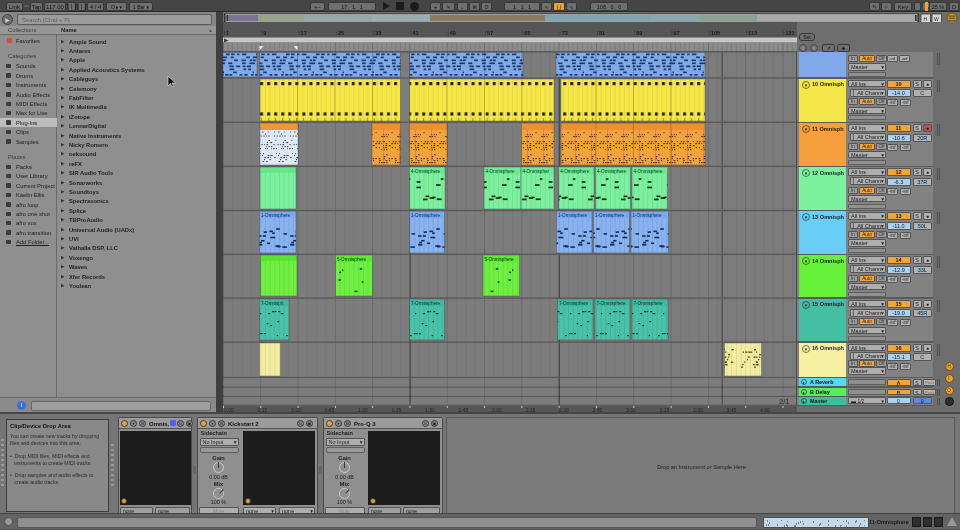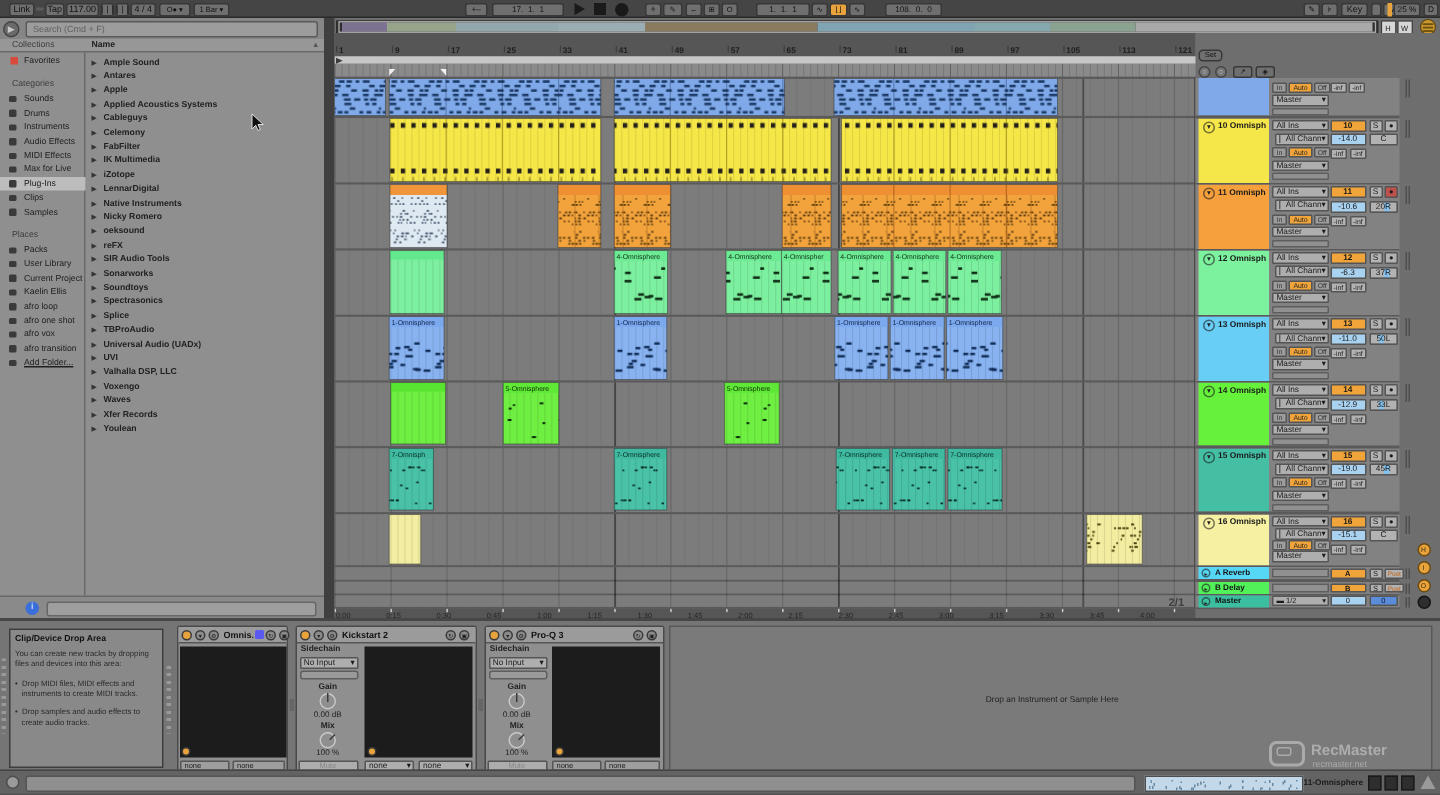--- a/index.html
+++ b/index.html
@@ -1173,26 +1173,20 @@
     <div class="abs" style="left:346.8px;top:74.8px;width:1.3px;height:5px;background:#3a3a3a;transform:rotate(45deg);"></div>
     <div class="tiny" style="left:330.5px;top:85px;width:28px;text-align:center;font-size:5.4px;color:#222;">100 %</div>
     <div class="abs" style="left:368px;top:17px;width:72px;height:74px;background:#1c1c1c;"></div>
     <div class="abs" style="left:370px;top:84px;width:6px;height:6px;border-radius:50%;background:#e8a33d;border:1px solid #3a3a3a;color:#222;font-size:4px;line-height:5px;text-align:center;"></div>
     <div class="mbox" style="left:324.5px;top:92.5px;width:40px;height:8px;background:#adadad;color:#888;font-size:5px;line-height:7px;">Mute</div>
     <div class="mbox" style="left:368px;top:92.5px;width:33px;height:7px;background:#9e9e9e;text-align:left;padding-left:2px;font-size:5px;line-height:6px;">none</div>
     <div class="mbox" style="left:403px;top:92.5px;width:37px;height:7px;background:#9e9e9e;text-align:left;padding-left:2px;font-size:5px;line-height:6px;">none</div>
     <div class="abs" style="left:446px;top:3px;width:509px;height:98px;background:#7a7a7a;border:1px solid #585858;">
       <div class="abs" style="left:0;top:46px;width:509px;text-align:center;font-size:5.6px;color:#222;">Drop an Instrument or Sample Here</div>
     </div>
-    <div class="abs" style="left:846px;top:80px;width:110px;height:24px;opacity:0.42;">
-      <div class="abs" style="left:0;top:0;width:24px;height:17px;border:2.5px solid #eee;border-radius:5px;"></div>
-      <div class="abs" style="left:5px;top:4px;width:10px;height:6px;border:1.5px solid #eee;border-radius:2px;"></div>
-      <div class="abs" style="left:28px;top:1px;font-size:10px;font-weight:bold;color:#f2f2f2;font-family:'Liberation Sans',sans-serif;">RecMaster</div>
-      <div class="abs" style="left:29px;top:13px;font-size:6px;color:#e8e8e8;">recmaster.net</div>
-    </div>
   </div>
 <div class="abs" style="left:0;top:513px;width:960px;height:17px;background:#636363;border-top:1px solid #454545;">
     <div class="abs" style="left:4px;top:3px;width:9px;height:9px;border-radius:50%;background:#9a9a9a;border:1px solid #4e4e4e;"></div>
     <div class="abs" style="left:17px;top:2.5px;width:740px;height:11px;background:#8f8f8f;border:1px solid #555;border-radius:2px;"></div>
     <div class="abs" style="left:0;top:15px;width:960px;height:2px;background:#525252;"></div>
     <div class="abs" style="left:763px;top:2.5px;width:106px;height:11px;background:#c3d9ea;border:1px solid #4e4e4e;">
       <div class="abs" style="left:64.3px;top:6.5px;width:1px;height:1.5px;background:#6a87a0;"></div>
       <div class="abs" style="left:81.5px;top:7.7px;width:1px;height:1.5px;background:#6a87a0;"></div>
       <div class="abs" style="left:76.0px;top:7.5px;width:1px;height:1.5px;background:#6a87a0;"></div>
       <div class="abs" style="left:4.9px;top:4.8px;width:1px;height:1.5px;background:#6a87a0;"></div>

